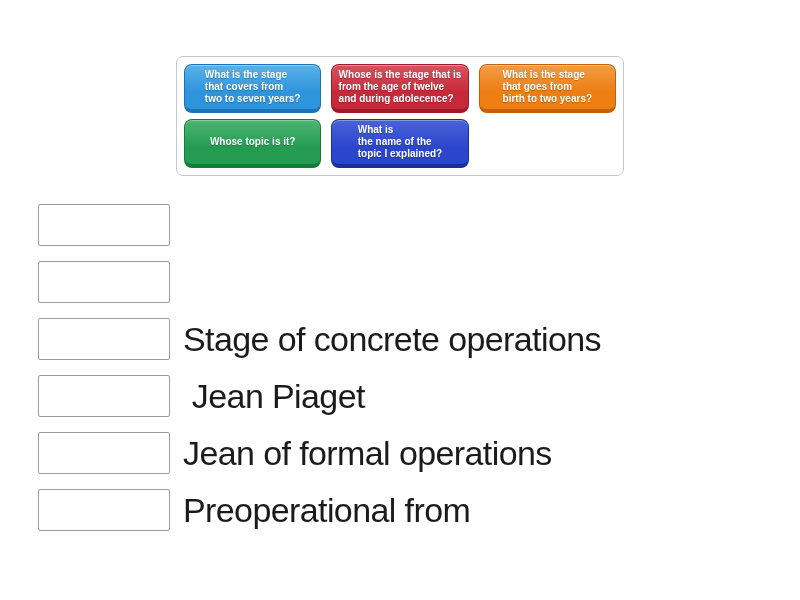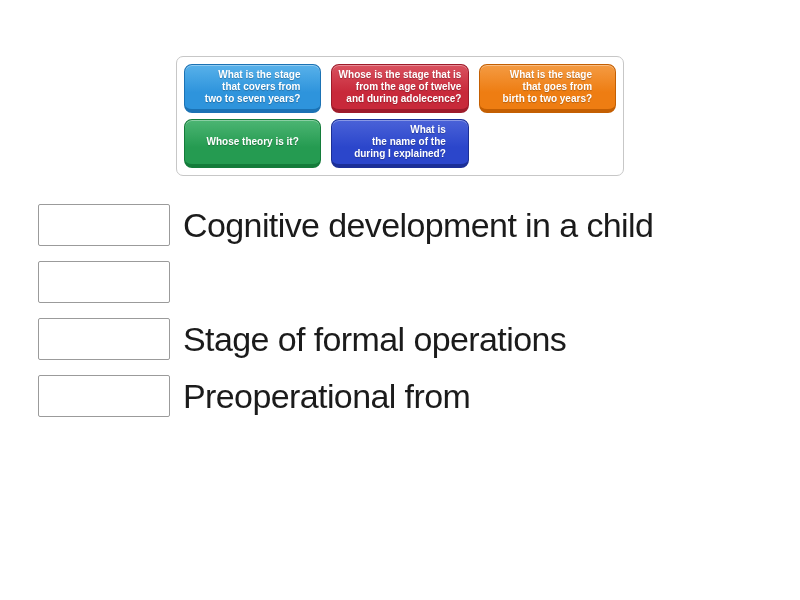--- a/index.html
+++ b/index.html
@@ -29,21 +29,21 @@
   .tile {
     border-radius: 8px;
     border: 1px solid var(--dark);
     border-bottom-width: 4px;
     background: linear-gradient(180deg, var(--light) 0%, var(--main) 62%);
     box-shadow: inset 0 1px 0 rgba(255,255,255,0.35);
     color: #ffffff;
     display: flex;
     align-items: center;
     justify-content: center;
-    text-align: right;
+    text-align: left;
     padding: 4px 3px;
     min-height: 49px;
     cursor: grab;
   }
   .tile-label {
     font-size: 10px;
     line-height: 12px;
     font-weight: bold;
     white-space: pre;
     text-shadow: 0 1px 1px rgba(0,0,0,0.25);
@@ -94,41 +94,48 @@
         <span class="tile-label">Whose is the stage that is
 from the age of twelve
 and during adolecence?</span>
       </div>
       <div class="tile" style="--light: #f49b43; --main: #ee7d12; --dark: #c45f02;">
         <span class="tile-label">What is the stage
 that goes from
 birth to two years?</span>
       </div>
       <div class="tile" style="--light: #4cb573; --main: #259b51; --dark: #147c3a;">
-        <span class="tile-label">Whose theory is it?</span>
+        <span class="tile-label">Whose topic is it?</span>
       </div>
       <div class="tile" style="--light: #4a62d8; --main: #2b46cb; --dark: #1b2f97;">
         <span class="tile-label">What is
 the name of the
-during I explained?</span>
+topic I explained?</span>
       </div>
     </div>
   </div>
 
   <div class="match-list">
     <div class="match-row">
       <div class="drop-target"></div>
-      <span class="answer-text">Cognitive development in a child</span>
     </div>
     <div class="match-row">
       <div class="drop-target"></div>
     </div>
     <div class="match-row">
       <div class="drop-target"></div>
-      <span class="answer-text">Stage of formal operations</span>
+      <span class="answer-text">Stage of concrete operations</span>
+    </div>
+    <div class="match-row">
+      <div class="drop-target"></div>
+      <span class="answer-text"> Jean Piaget</span>
+    </div>
+    <div class="match-row">
+      <div class="drop-target"></div>
+      <span class="answer-text">Jean of formal operations</span>
     </div>
     <div class="match-row">
       <div class="drop-target"></div>
       <span class="answer-text">Preoperational from</span>
     </div>
   </div>
 
 </div>
 
 </body></html>

